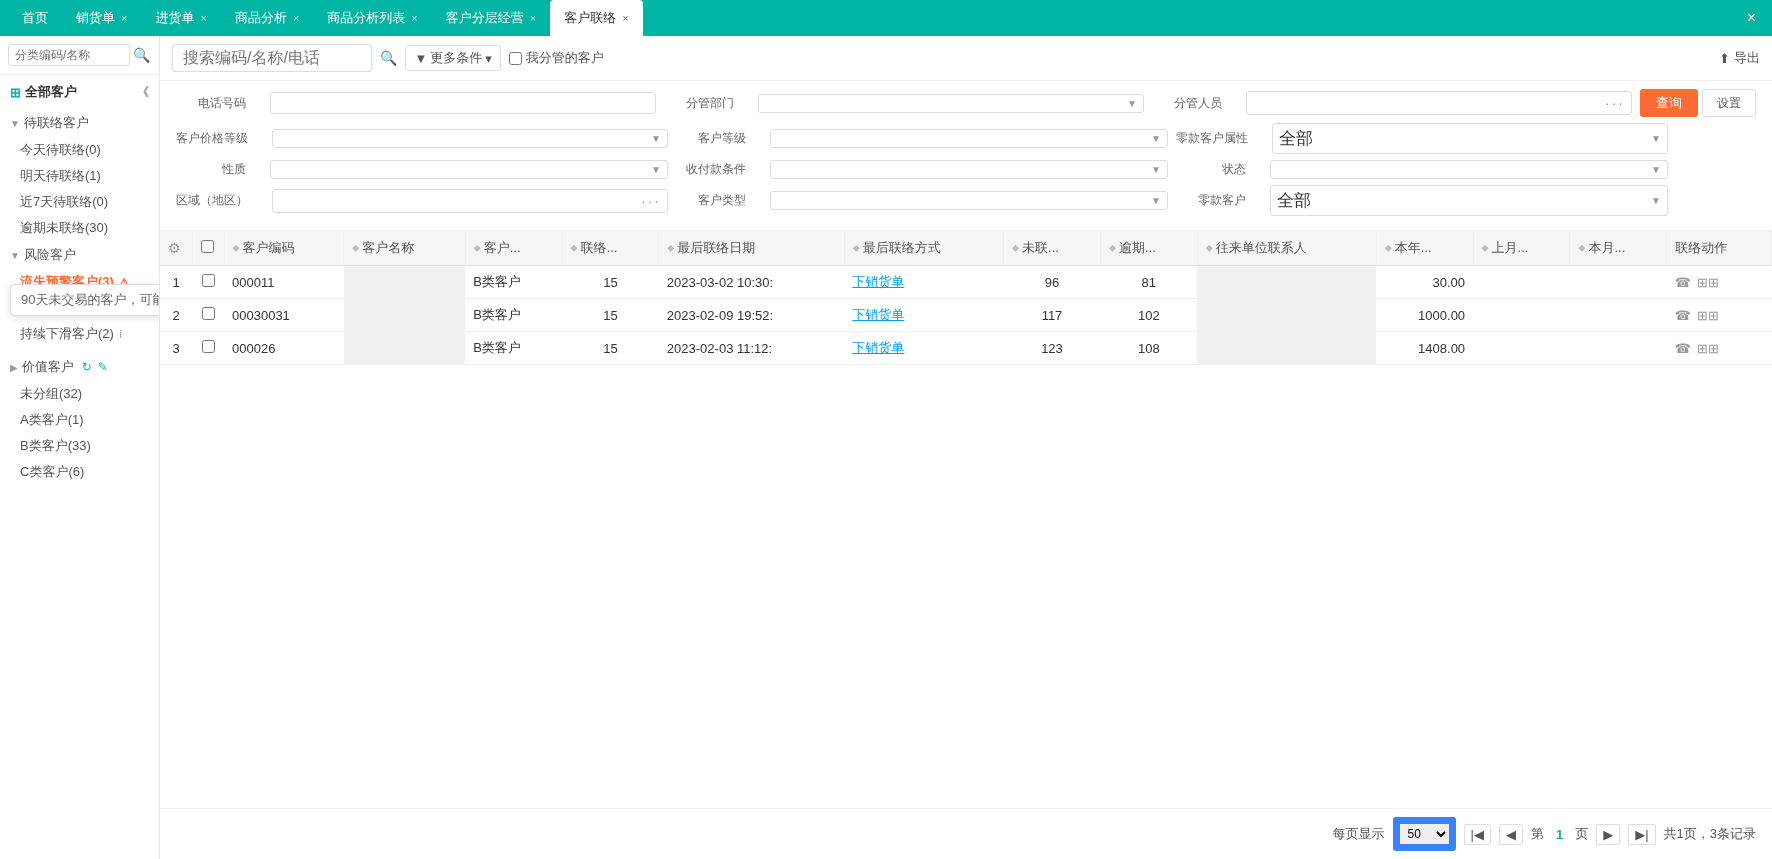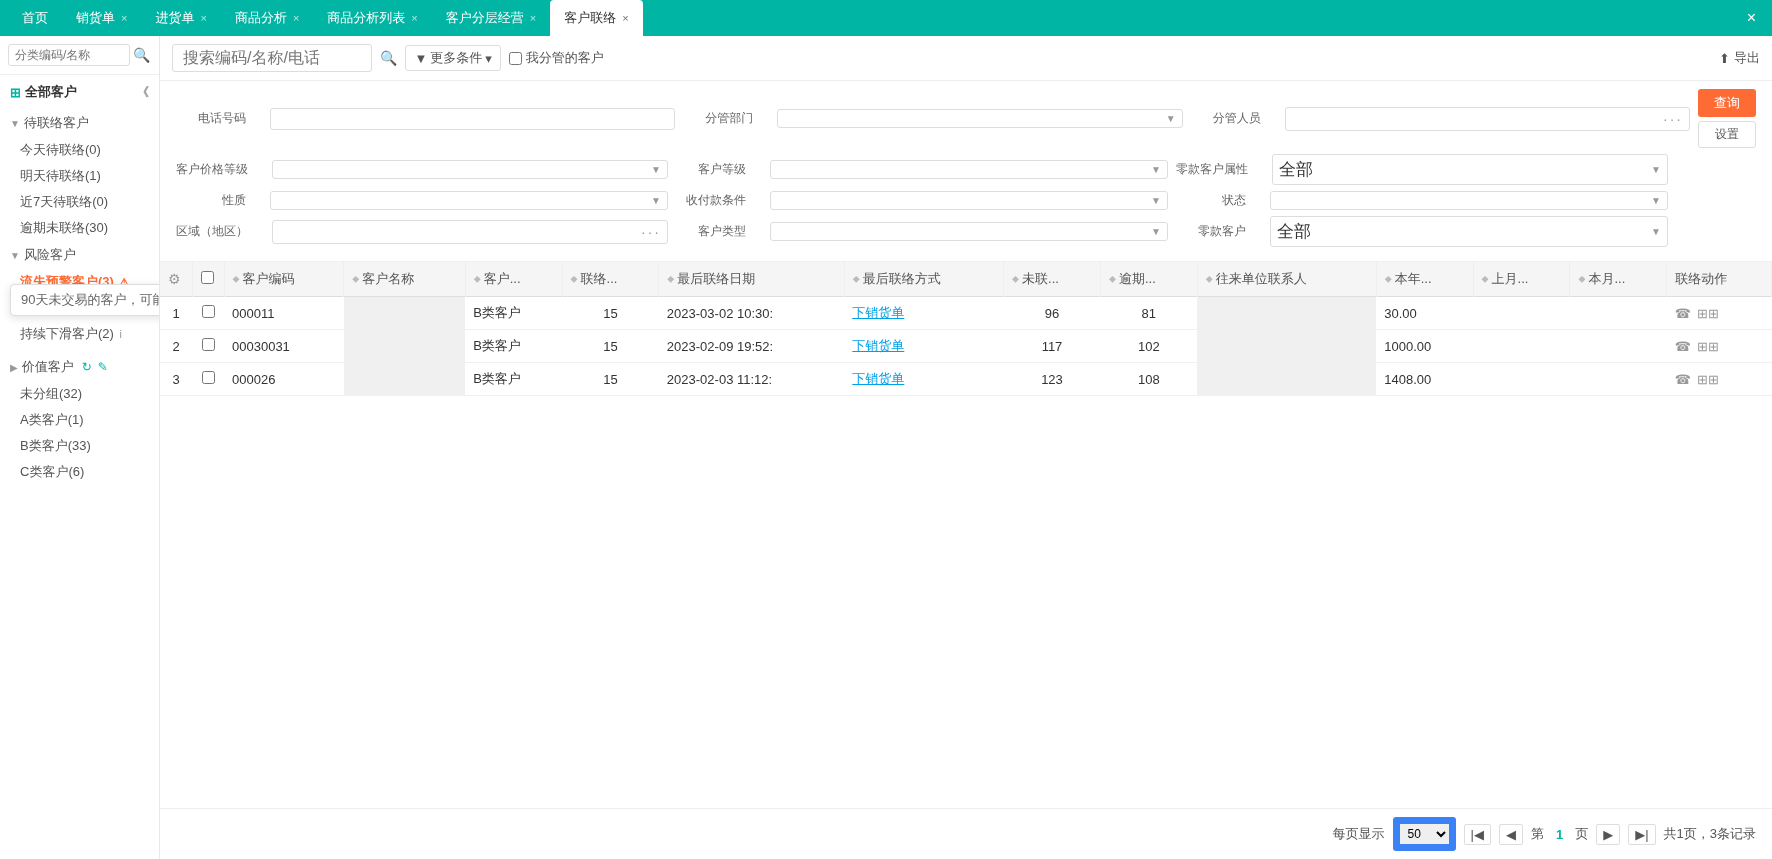--- a/index.html
+++ b/index.html
@@ -286,21 +286,21 @@
     th.sortable { cursor: pointer; }
     th .th-inner { display: flex; align-items: center; gap: 3px; }
     th .sort-dot { color: #bbb; font-size: 10px; }
     td {
       padding: 7px 8px;
       border-bottom: 1px solid #f0f0f0;
       color: #333;
       white-space: nowrap;
     }
     .td-link { color: #00a0e9; text-decoration: underline; cursor: pointer; }
-    .td-num { text-align: left; }
+    .td-num { text-align: right; }
     .td-center { text-align: center; }
     .settings-icon { color: #999; cursor: pointer; font-size: 14px; }
     .action-icons { display: flex; align-items: center; gap: 6px; color: #999; cursor: pointer; font-size: 14px; }
 
     
     .pagination-bar {
       background: #fff;
       border-top: 1px solid #eee;
       padding: 8px 16px;
       display: flex;
@@ -477,21 +477,21 @@
               <span class="sel-arrow">▼</span>
           </div>
         </div>
         <div class="adv-filter-cell">
           <span class="adv-filter-label">分管人员</span>
           <div class="adv-filter-select">
             <span></span>
               <span class="adv-filter-dots">···</span>
           </div>
         </div>
-        <div style="display:flex;flex-direction:column;gap:4px;">
+        <div style="display:flex;flex-direction:row;gap:4px;">
           <button class="btn-query">查询</button>
           <button class="btn-settings">设置</button>
         </div>
       </div>
 
       <div class="adv-filter-row">
         <div class="adv-filter-cell">
           <span class="adv-filter-label">客户价格等级</span>
           <div class="adv-filter-select">
             <span></span>

